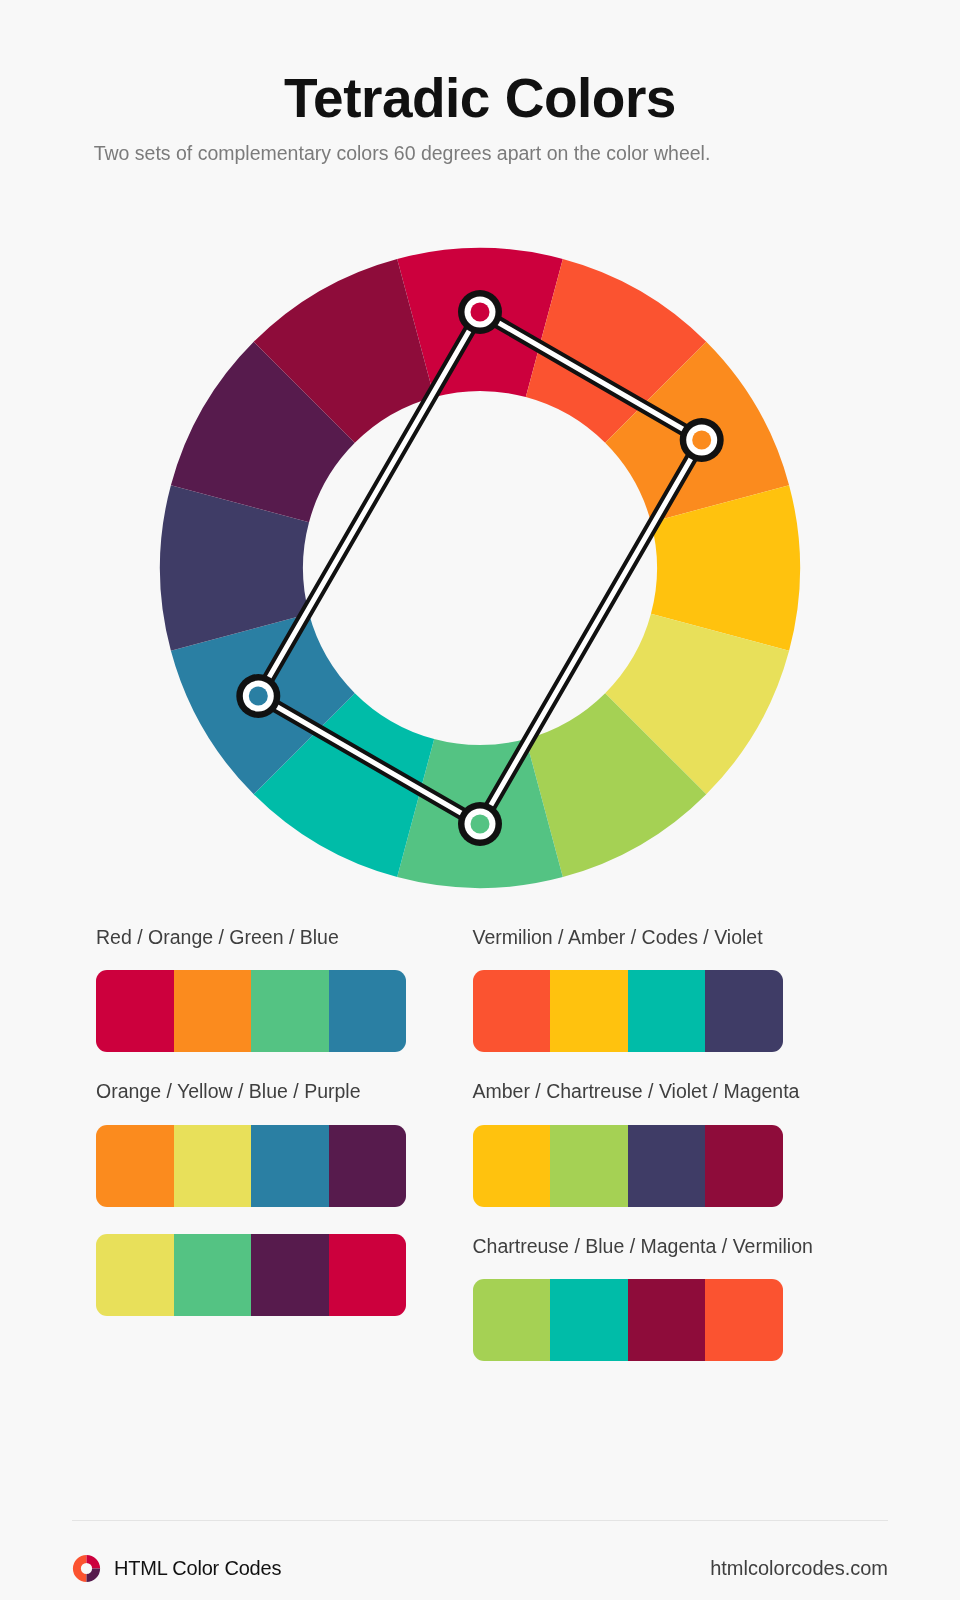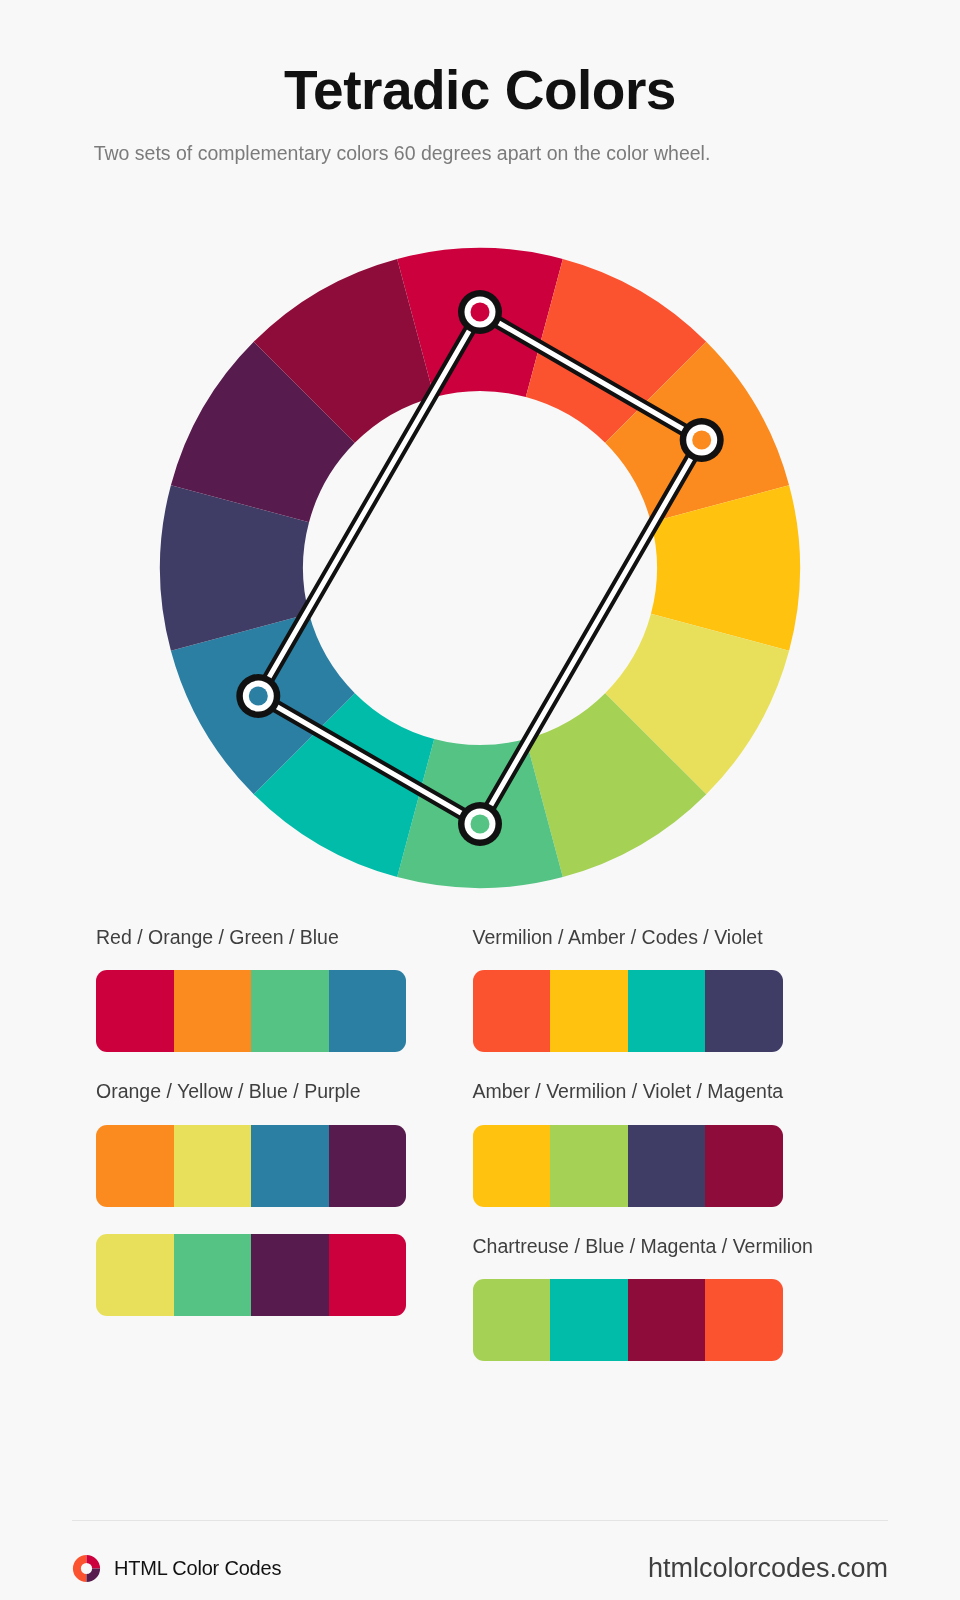--- a/index.html
+++ b/index.html
@@ -14,21 +14,21 @@
     position: relative;
     width: 960px;
     height: 1600px;
     background: #f8f8f8;
     overflow: hidden;
   }
 
   
   .title {
     position: absolute;
-    top: 60px;
+    top: 68px;
     left: 0;
     width: 960px;
     text-align: center;
     font-size: 55px;
     font-weight: 700;
     letter-spacing: -0.5px;
     color: #111111;
     line-height: 1.1;
   }
   .subtitle {
@@ -107,21 +107,21 @@
     gap: 13px;
   }
   .brand-logo { width: 29px; height: 29px; display: block; }
   .brand-name {
     font-size: 20px;
     font-weight: 400;
     color: #111111;
     letter-spacing: -0.2px;
   }
   .site-url {
-    font-size: 27px;
+    font-size: 20px;
     color: #3f3f3f;
   }
 </style>
 </head>
 <body>
 
 <div id="page">
 
   <h1 class="title">Tetradic Colors</h1>
   <p class="subtitle">Two sets of complementary colors 60 degrees apart on the color wheel.</p>
@@ -195,21 +195,21 @@
       <div class="palette-label">Orange / Yellow / Blue / Purple</div>
       <div class="swatch-bar">
           <div class="swatch" style="background: rgb(251, 139, 30);"></div>
           <div class="swatch" style="background: rgb(232, 224, 90);"></div>
           <div class="swatch" style="background: rgb(42, 127, 163);"></div>
           <div class="swatch" style="background: rgb(87, 27, 77);"></div>
         </div>
     </div>
 
     <div class="palette">
-      <div class="palette-label">Amber / Vermilion / Violet / Magenta</div>
+      <div class="palette-label">Amber / Chartreuse / Violet / Magenta</div>
       <div class="swatch-bar">
           <div class="swatch" style="background: rgb(255, 194, 14);"></div>
           <div class="swatch" style="background: rgb(165, 209, 84);"></div>
           <div class="swatch" style="background: rgb(63, 60, 102);"></div>
           <div class="swatch" style="background: rgb(142, 12, 58);"></div>
         </div>
     </div>
 
     <div class="palette">
       <div class="swatch-bar">

